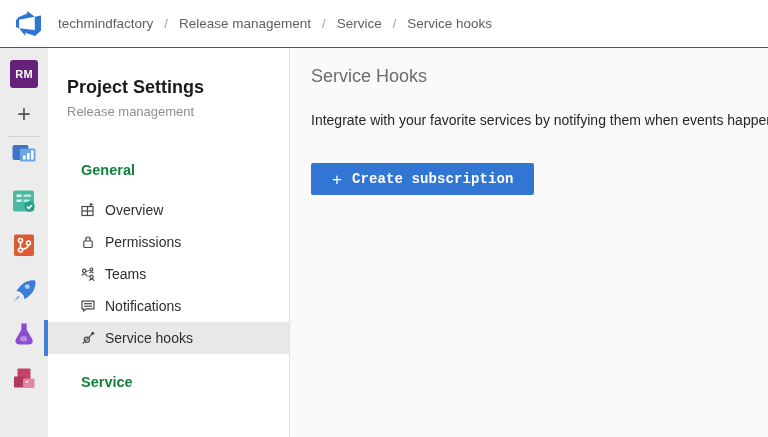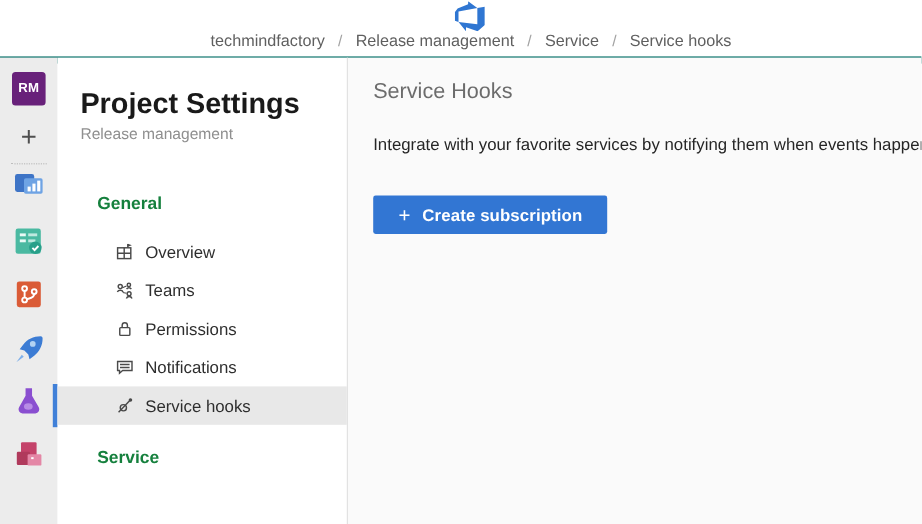--- a/index.html
+++ b/index.html
@@ -3,62 +3,62 @@
 <meta charset="utf-8">
 <style>
   html,body{margin:0;padding:0;}
   body{
     width:768px;height:437px;overflow:hidden;position:relative;
     background:#ffffff;font-family:"Liberation Sans",sans-serif;
     -webkit-font-smoothing:antialiased;
   }
   
   .topbar{position:absolute;top:0;left:0;right:0;height:47px;background:#fff;
-    border-bottom:6px solid #0f766e;display:flex;align-items:center;flex-direction:column;}
+    border-bottom:6px solid #0f766e;display:flex;align-items:center;}
   .logo{margin-left:15px;width:26px;height:26px;display:flex;align-items:center;justify-content:center;cursor:pointer;}
   .logo svg{width:25px;height:25px;fill:#2f76d2;}
   .breadcrumb{display:flex;align-items:center;margin-left:17px;font-size:13.5px;color:#5f5f5f;}
   .crumb{cursor:pointer;white-space:nowrap;}
   .crumb-sep{color:#a2a2a2;margin:0 11px;font-size:13px;}
   
   .rail{position:absolute;top:48px;left:0;width:48px;bottom:0;background:#ececec;}
   .avatar{position:absolute;left:10px;top:12px;width:28px;height:28px;border-radius:3px;
     background:#68217a;color:#fff;font-size:11px;font-weight:700;letter-spacing:.3px;
     display:flex;align-items:center;justify-content:center;cursor:pointer;}
   .rail-add{position:absolute;left:10px;top:52px;width:28px;height:28px;
     display:flex;align-items:center;justify-content:center;font-size:23px;font-weight:200;
     color:#4f4f4f;cursor:pointer;line-height:1;}
   .rail-divider{position:absolute;left:9px;top:88px;width:30px;border-top:1px dotted #bdbdbd;}
   .rail-item{position:absolute;left:10px;width:28px;height:28px;cursor:pointer;}
   .rail-item svg{width:28px;height:28px;display:block;}
   .rail-indicator{position:absolute;right:0;top:272px;width:4px;height:36px;background:#4080d8;}
   
   .panel{position:absolute;top:48px;left:48px;width:241px;bottom:0;background:#fff;
     border-right:1px solid #e2e2e2;}
-  .panel-title{margin:27px 0 0 19px;font-size:24px;font-weight:700;color:#1a1a1a;line-height:24px;}
+  .panel-title{margin:27px 0 0 19px;font-size:18px;font-weight:700;color:#1a1a1a;line-height:24px;}
   .panel-subtitle{margin:5px 0 0 19px;font-size:13px;color:#8f8f8f;}
   .nav{position:absolute;left:0;right:0;top:106px;}
   .nav-header{height:32px;line-height:32px;padding-left:33px;font-size:14.5px;font-weight:700;color:#15803d;}
   .nav-items{margin-top:8px;}
-  .nav-item{height:32px;display:flex;align-items:center;padding-left:48px;cursor:pointer;color:#2e2e2e;}
+  .nav-item{height:32px;display:flex;align-items:center;padding-left:32px;cursor:pointer;color:#2e2e2e;}
   .nav-item.selected{background:#e8e8e8;}
   .nav-item .glyph{width:16px;height:16px;margin-right:9px;flex:none;}
   .nav-item .glyph svg{width:16px;height:16px;display:block;stroke:#4a4a4a;fill:none;stroke-width:1.2;}
   .nav-item .lbl{font-size:14px;}
   .nav-header.boards{margin-top:12px;}
   
   .main{position:absolute;top:48px;left:290px;right:0;bottom:0;background:#fafafa;
     padding-left:21px;overflow:hidden;}
   .main-title{margin-top:15px;font-size:18px;font-weight:400;color:#6c6c6c;line-height:26px;}
   .main-desc{margin-top:22px;font-size:14px;color:#262626;line-height:18px;white-space:nowrap;}
   .btn-primary{margin-top:20px;height:32px;display:inline-flex;align-items:center;
     background:#3276d3;color:#fff;border:none;border-radius:2px;padding:0 21px;cursor:pointer;
     font-family:"Liberation Sans",sans-serif;}
   .btn-primary .plus{font-size:17px;font-weight:400;margin-right:10px;line-height:1;}
-  .btn-primary .btn-lbl{font-size:14px;font-weight:700;letter-spacing:.1px;}
+  .btn-primary .btn-lbl{font-size:14px;font-weight:700;letter-spacing:.1px;font-family:Liberation Mono, monospace;}
 </style>
 </head>
 <body>
 
 <header class="topbar">
   <span class="logo">
     <svg viewBox="0 0 24 24">
         <path d="M0 8.877 2.247 5.91l8.405-3.416V.022l7.37 5.393L2.966 8.338v8.225L0 15.707Zm24-4.45v14.651l-5.753 4.9-9.303-3.057v3.056l-5.978-7.416 15.057 1.798V5.415Z"></path>
       </svg>
   </span>
@@ -159,39 +159,39 @@
             <line x1="2" y1="9" x2="13" y2="9"></line>
             <line x1="10.5" y1="4.5" x2="10.5" y2="1.3"></line>
             <path d="M10.5 1.2l3.4 1.2-3.4 1.2z" fill="#4a4a4a" stroke="none"></path>
           </svg>
         </span>
         <span class="lbl">Overview</span>
       </div>
       <div class="nav-item">
         <span class="glyph">
           <svg viewBox="0 0 16 16">
+            <rect x="3.8" y="7" width="8.4" height="6.5" rx=".8"></rect>
+            <path d="M5.8 7V5.2a2.2 2.2 0 0 1 4.4 0V7"></path>
+          </svg>
+        </span>
+        <span class="lbl">Permissions</span>
+      </div>
+      <div class="nav-item">
+        <span class="glyph">
+          <svg viewBox="0 0 16 16">
             <circle cx="4.2" cy="4.8" r="1.7"></circle>
             <path d="M1.8 9.4a2.6 2.6 0 0 1 4.8 0"></path>
             <circle cx="11.4" cy="3.4" r="1.4"></circle>
             <path d="M9.5 7a2.2 2.2 0 0 1 3.9 0"></path>
             <circle cx="11.6" cy="10.8" r="1.6"></circle>
             <path d="M9.3 14.8a2.5 2.5 0 0 1 4.7 0"></path>
             <path d="M6.1 5.8l3.3-1.4M6.3 9.8l3.1.6" stroke-width=".9"></path>
           </svg>
         </span>
         <span class="lbl">Teams</span>
-      </div>
-      <div class="nav-item">
-        <span class="glyph">
-          <svg viewBox="0 0 16 16">
-            <rect x="3.8" y="7" width="8.4" height="6.5" rx=".8"></rect>
-            <path d="M5.8 7V5.2a2.2 2.2 0 0 1 4.4 0V7"></path>
-          </svg>
-        </span>
-        <span class="lbl">Permissions</span>
       </div>
       <div class="nav-item">
         <span class="glyph">
           <svg viewBox="0 0 16 16">
             <path d="M2 3.2h12v7.6H6.2L3.6 13v-2.2H2z"></path>
             <line x1="4" y1="5.7" x2="12" y2="5.7"></line>
             <line x1="4" y1="8.2" x2="12" y2="8.2"></line>
           </svg>
         </span>
         <span class="lbl">Notifications</span>

